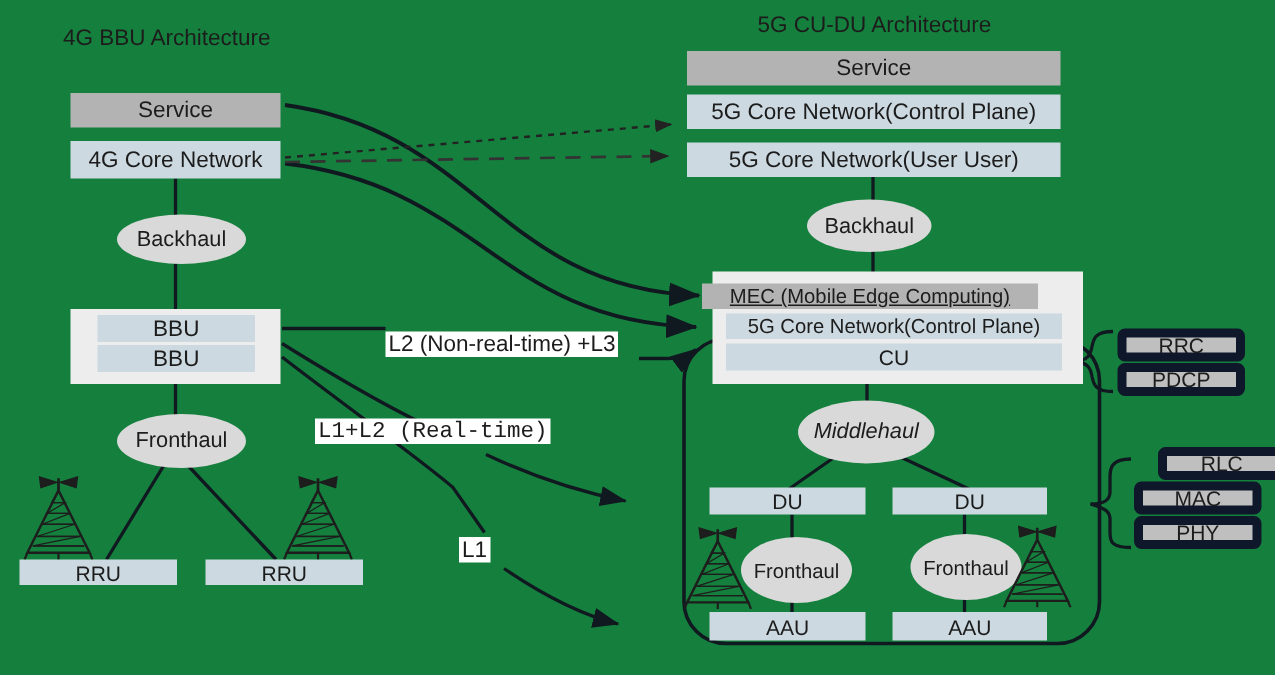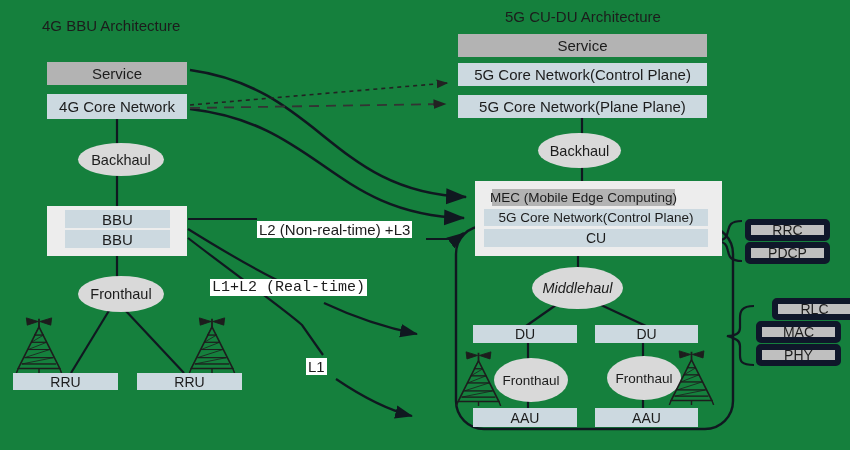--- a/index.html
+++ b/index.html
@@ -108,25 +108,25 @@
   <div class="ellipse" style="left:78px;top:143px;width:86px;height:33px;">Backhaul</div>
   <div class="container" style="left:47px;top:206px;width:140px;height:50px;"></div>
   <div class="box blue" style="left:65px;top:210px;width:105px;height:18px;">BBU</div>
   <div class="box blue" style="left:65px;top:230px;width:105px;height:18px;">BBU</div>
   <div class="ellipse" style="left:78px;top:276px;width:86px;height:36px;">Fronthaul</div>
   <div class="box blue md" style="left:13px;top:373px;width:105px;height:17px;">RRU</div>
   <div class="box blue md" style="left:137px;top:373px;width:105px;height:17px;">RRU</div>
 
   <div class="box gray" style="left:458px;top:34px;width:249px;height:23px;">Service</div>
   <div class="box blue" style="left:458px;top:63px;width:249px;height:23px;">5G Core Network(Control Plane)</div>
-  <div class="box blue" style="left:458px;top:95px;width:249px;height:23px;">5G Core Network(Plane Plane)</div>
+  <div class="box blue" style="left:458px;top:95px;width:249px;height:23px;">5G Core Network(User User)</div>
   <div class="ellipse" style="left:538px;top:133px;width:83px;height:35px;">Backhaul</div>
 
   <div class="container" style="left:475px;top:181px;width:247px;height:75px;"></div>
-  <div class="box gray sm" style="left:492px;top:189px;width:183px;height:17px;">MEC (Mobile Edge Computing)</div>
+  <div class="box gray sm" style="left:468px;top:189px;width:224px;height:17px;text-decoration:underline;">MEC (Mobile Edge Computing)</div>
   <div class="box blue sm" style="left:484px;top:209px;width:224px;height:17px;">5G Core Network(Control Plane)</div>
   <div class="box blue md" style="left:484px;top:229px;width:224px;height:18px;">CU</div>
 
   <div class="ellipse" style="left:532px;top:267px;width:91px;height:42px;font-style:italic;">Middlehaul</div>
   <div class="box blue md" style="left:473px;top:325px;width:104px;height:18px;">DU</div>
   <div class="box blue md" style="left:595px;top:325px;width:103px;height:18px;">DU</div>
   <div class="ellipse sm" style="left:494px;top:358px;width:74px;height:44px;">Fronthaul</div>
   <div class="ellipse sm" style="left:607px;top:356px;width:74px;height:44px;">Fronthaul</div>
   <div class="box blue md" style="left:473px;top:408px;width:104px;height:19px;">AAU</div>
   <div class="box blue md" style="left:595px;top:408px;width:103px;height:19px;">AAU</div>

